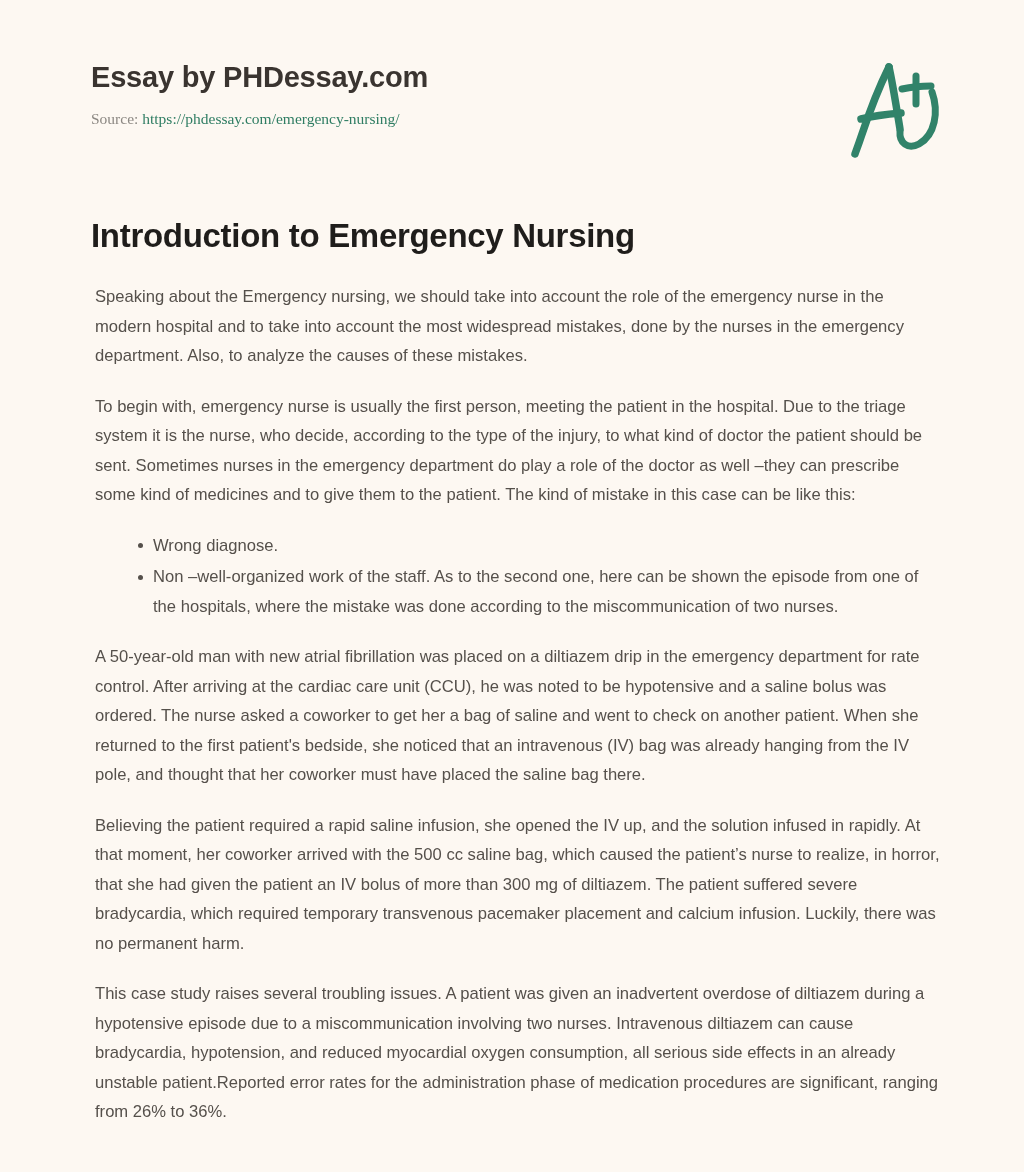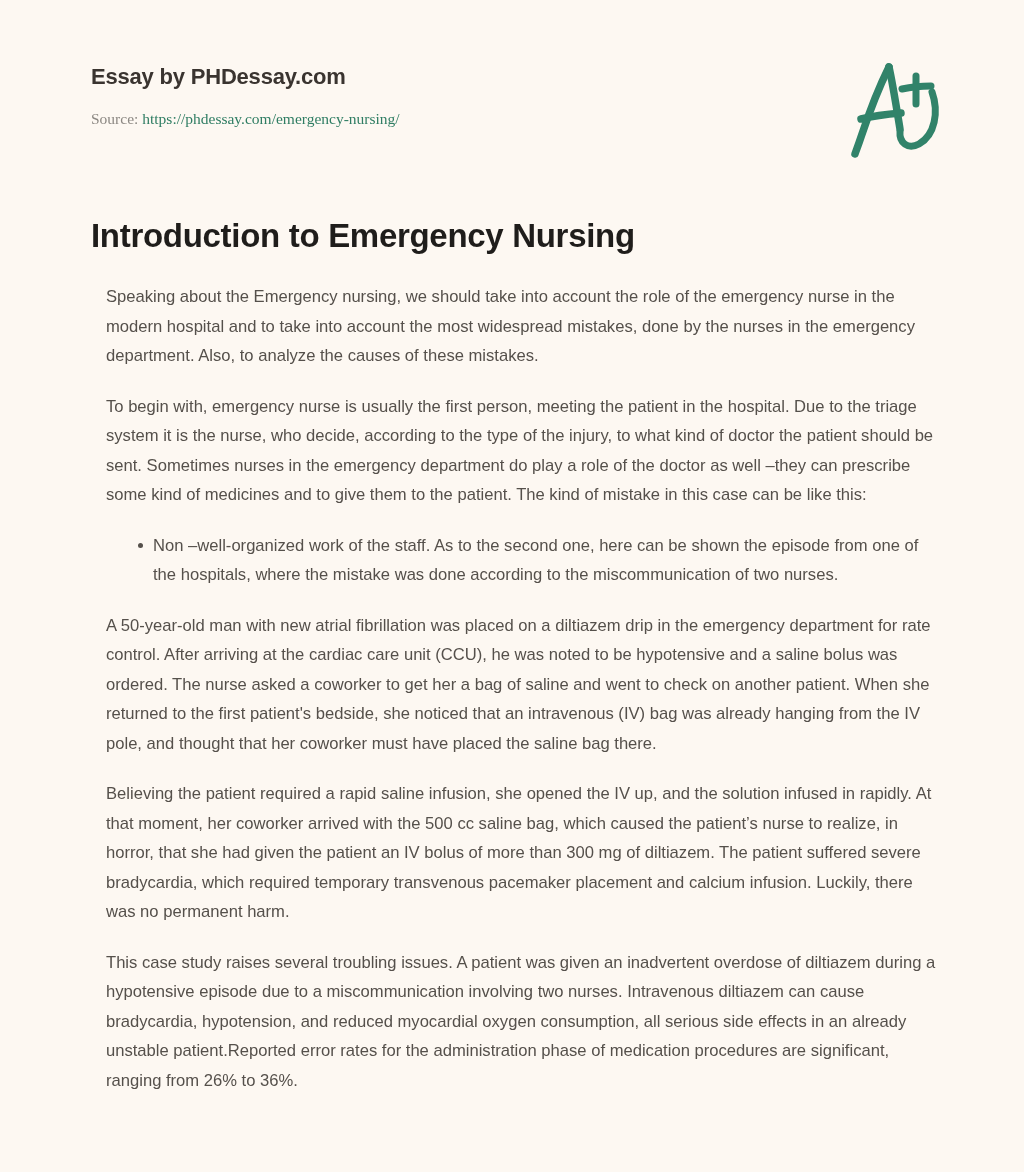--- a/index.html
+++ b/index.html
@@ -26,21 +26,21 @@
   
   .site-header {
     position: relative;
     padding: 62px 64px 0 91px;
     height: 150px;
     box-sizing: border-box;
   }
 
   .brand-title {
     margin: 0;
-    font-size: 22px;
+    font-size: 29px;
     line-height: 30px;
     font-weight: bold;
     color: #3a3430;
     letter-spacing: -0.2px;
   }
 
   .source-line {
     margin-top: 17px;
     font-size: 15.5px;
     line-height: 20px;
@@ -85,21 +85,21 @@
   }
 
   .article-body {
     padding-top: 26px;
     font-size: 16.6px;
     line-height: 29.5px;
     color: #55504b;
   }
 
   .article-body p {
-    margin: 0 0 21px 15px;
+    margin: 0 0 21px 4px;
     max-width: 850px;
   }
 
   .article-body ul {
     margin: 0 0 21px 0;
     padding-left: 47px;
     list-style: none;
     max-width: 850px;
   }
 
@@ -157,20 +157,21 @@
 
     <h1 class="article-title">Introduction to Emergency Nursing</h1>
 
     <div class="article-body">
 
       <p>Speaking about the Emergency nursing, we should take into account the role of the emergency nurse in the modern hospital and to take into account the most widespread mistakes, done by the nurses in the emergency department. Also, to analyze the causes of these mistakes.</p>
 
       <p>To begin with, emergency nurse is usually the first person, meeting the patient in the hospital. Due to the triage system it is the nurse, who decide, according to the type of the injury, to what kind of doctor the patient should be sent. Sometimes nurses in the emergency department do play a role of the doctor as well –they can prescribe some kind of medicines and to give them to the patient. The kind of mistake in this case can be like this:</p>
 
       <ul>
+        <li> Wrong diagnose.</li>
         <li>Non –well-organized work of the staff. As to the second one, here can be shown the episode from one of the hospitals, where the mistake was done according to the miscommunication of two nurses.</li>
       </ul>
 
       <p>A 50-year-old man with new atrial fibrillation was placed on a diltiazem drip in the emergency department for rate control. After arriving at the cardiac care unit (CCU), he was noted to be hypotensive and a saline bolus was ordered. The nurse asked a coworker to get her a bag of saline and went to check on another patient. When she returned to the first patient's bedside, she noticed that an intravenous (IV) bag was already hanging from the IV pole, and thought that her coworker must have placed the saline bag there.</p>
 
       <p>Believing the patient required a rapid saline infusion, she opened the IV up, and the solution infused in rapidly. At that moment, her coworker arrived with the 500 cc saline bag, which caused the patient’s nurse to realize, in horror, that she had given the patient an IV bolus of more than 300 mg of diltiazem. The patient suffered severe bradycardia, which required temporary transvenous pacemaker placement and calcium infusion. Luckily, there was no permanent harm.</p>
 
 
       <p>This case study raises several troubling issues. A patient was given an inadvertent overdose of diltiazem during a hypotensive episode due to a miscommunication involving two nurses. Intravenous diltiazem can cause bradycardia, hypotension, and reduced myocardial oxygen consumption, all serious side effects in an already unstable patient.Reported error rates for the administration phase of medication procedures are significant, ranging from 26% to 36%.</p>
 

